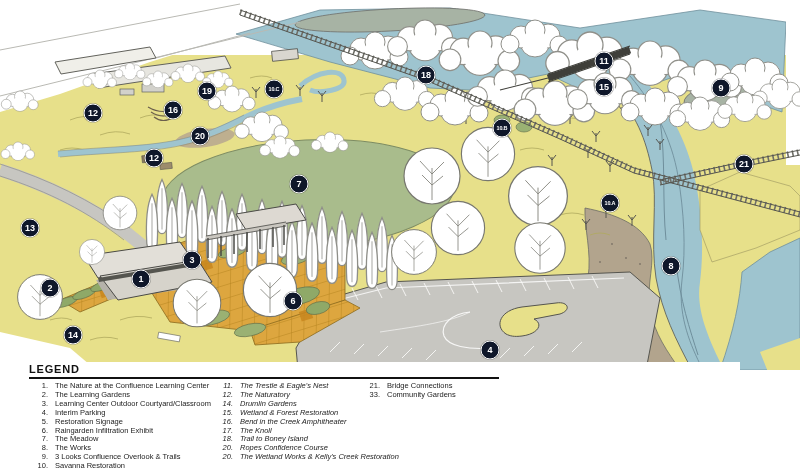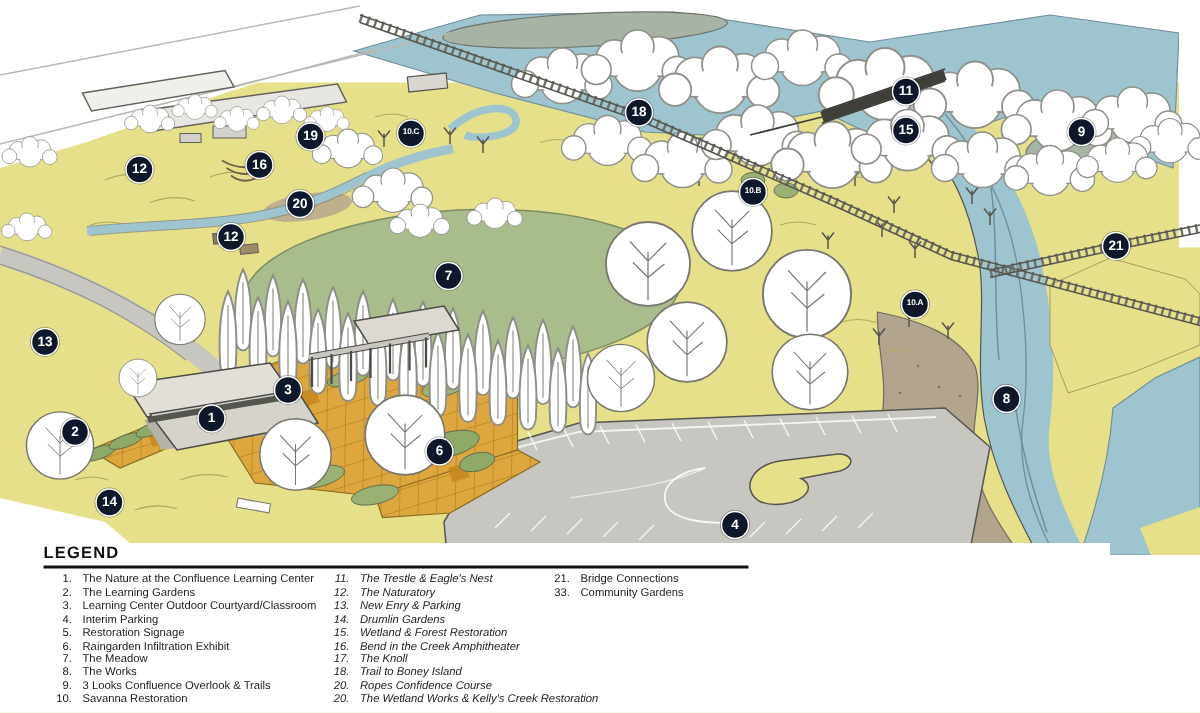--- a/index.html
+++ b/index.html
@@ -413,24 +413,20 @@
         <div class="legend-col c1">
           <div class="legend-item">
             <span class="num">11.</span>
             <span>The Trestle &amp; Eagle's Nest</span>
           </div>
           <div class="legend-item">
             <span class="num">12.</span>
             <span>The Naturatory</span>
           </div>
           <div class="legend-item">
-            <span class="num">13.</span>
-            <span>New Enry &amp; Parking</span>
-          </div>
-          <div class="legend-item">
             <span class="num">14.</span>
             <span>Drumlin Gardens</span>
           </div>
           <div class="legend-item">
             <span class="num">15.</span>
             <span>Wetland &amp; Forest Restoration</span>
           </div>
           <div class="legend-item">
             <span class="num">16.</span>
             <span>Bend in the Creek Amphitheater</span>

